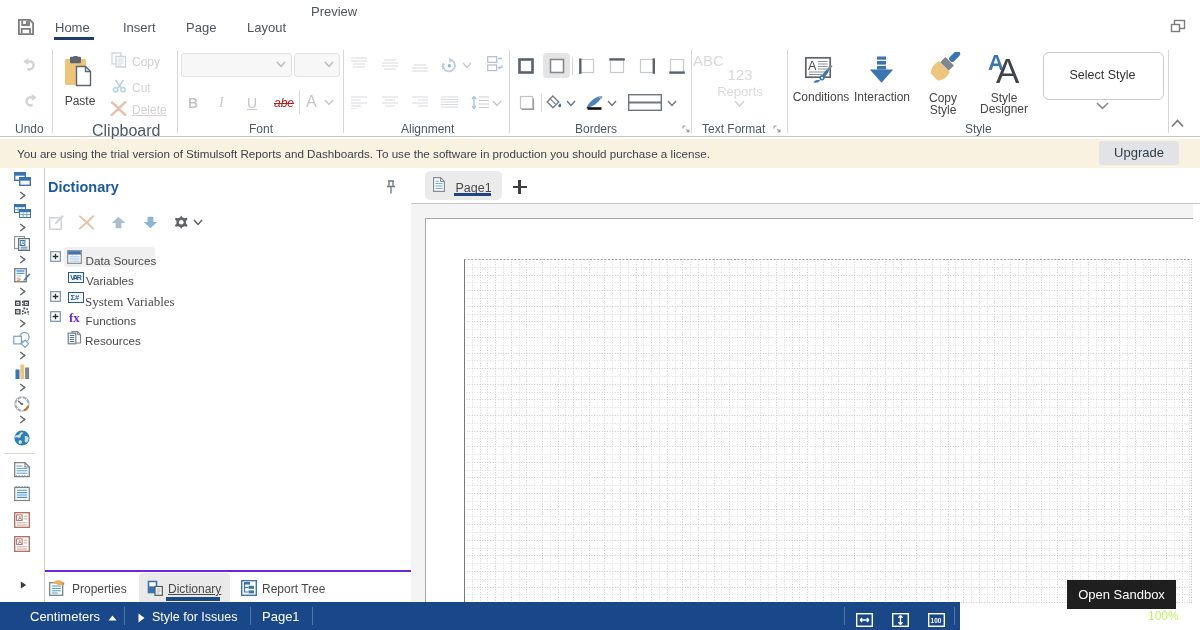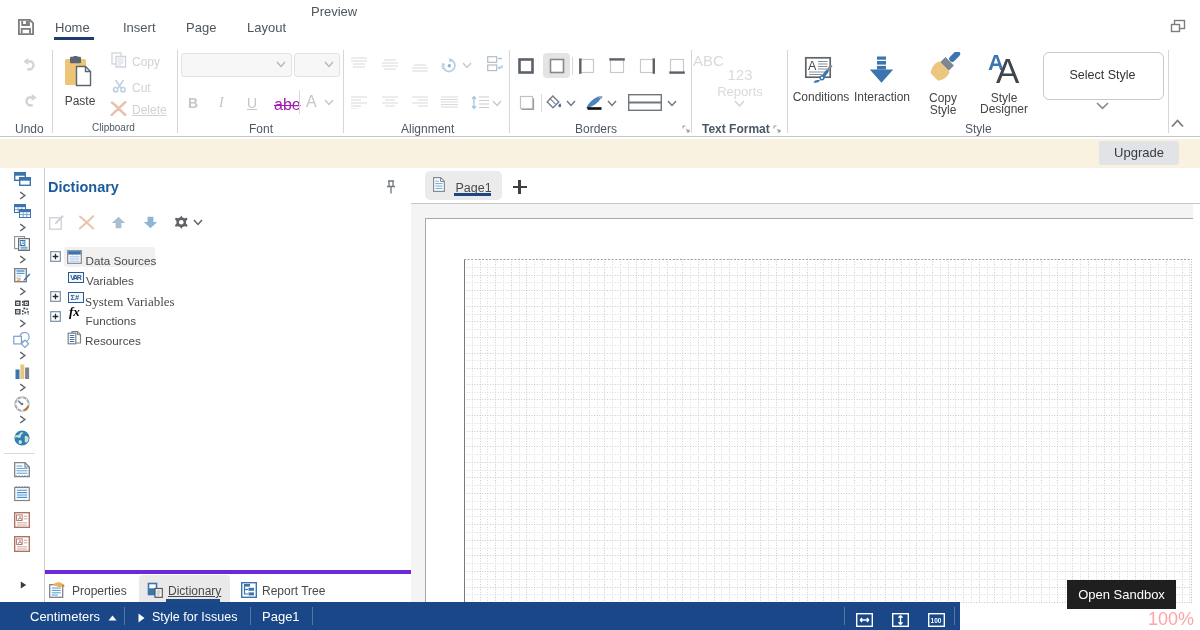--- a/index.html
+++ b/index.html
@@ -83,21 +83,21 @@
   <svg class="abs" style="left:276px;top:21px" width="10" height="7" viewBox="0 0 10 7">
       <path d="M1 1 L5 5.4 L9 1" fill="none" stroke="#b9b9b9" stroke-width="1.5"></path>
     </svg>
   <div class="abs" style="left:294px;top:13px;width:44px;height:22px;background:#f7f7f7;border:1px solid #e2e2e2;border-radius:3px;"></div>
   <svg class="abs" style="left:324px;top:21px" width="10" height="7" viewBox="0 0 10 7">
       <path d="M1 1 L5 5.4 L9 1" fill="none" stroke="#b9b9b9" stroke-width="1.5"></path>
     </svg>
   <div class="txt" style="left:188px;top:55px;font-size:14px;font-weight:bold;color:#c6c6c6;">B</div>
   <div class="txt" style="left:219px;top:55px;font-size:14px;font-style:italic;font-family:'Liberation Serif',serif;color:#c6c6c6;">I</div>
   <div class="txt" style="left:247px;top:55px;font-size:14px;text-decoration:underline;color:#c6c6c6;">U</div>
-  <div class="txt" style="left:274px;top:56px;font-size:16px;text-decoration:line-through;color:#a21caf;">abe</div>
+  <div class="txt" style="left:274px;top:56px;font-size:12px;text-decoration:line-through;color:#b91c1c;font-style:italic;">abe</div>
   <div class="abs" style="left:299px;top:50px;width:1px;height:24px;background:#d9d9d9;"></div>
   <div class="txt" style="left:306px;top:53px;font-size:16px;color:#c6c6c6;">A</div>
   <svg class="abs" style="left:324px;top:59px" width="10" height="7" viewBox="0 0 10 7">
       <path d="M1 1 L5 5.4 L9 1" fill="none" stroke="#c6c6c6" stroke-width="1.5"></path>
     </svg>
 
   <svg class="abs" style="left:351px;top:17px" width="16" height="12" viewBox="0 0 16 12">
     <path d="M0 1h16M0 4h16M2 7h12M2 10h12" stroke="#d7dadd" stroke-width="1.2"></path>
   </svg>
   <svg class="abs" style="left:382px;top:19px" width="16" height="12" viewBox="0 0 16 12">
@@ -254,29 +254,30 @@
     </svg>
 
   <svg class="abs" style="left:682px;top:85px" width="8" height="8" viewBox="0 0 8 8">
       <path d="M1 1 h2.5 M1 1 v2.5 M7 7 h-2.5 M7 7 v-2.5 M7 7 L4.2 4.2" stroke="#9a9a9a" stroke-width="1.1" fill="none"></path>
     </svg>
   <svg class="abs" style="left:773px;top:85px" width="8" height="8" viewBox="0 0 8 8">
       <path d="M1 1 h2.5 M1 1 v2.5 M7 7 h-2.5 M7 7 v-2.5 M7 7 L4.2 4.2" stroke="#9a9a9a" stroke-width="1.1" fill="none"></path>
     </svg>
 
   <div class="txt" style="left:15px;top:81.5px;font-size:12px;color:#4c5866;">Undo</div>
-  <div class="txt" style="left:92px;top:81.5px;font-size:10px;color:#4c5866;">Clipboard</div>
+  <div class="txt" style="left:92px;top:81.5px;font-size:16px;color:#4c5866;">Clipboard</div>
   <div class="txt" style="left:249px;top:81.5px;font-size:12px;color:#4c5866;">Font</div>
   <div class="txt" style="left:401px;top:81.5px;font-size:12px;color:#4c5866;">Alignment</div>
   <div class="txt" style="left:575px;top:81.5px;font-size:12px;color:#4c5866;">Borders</div>
-  <div class="txt" style="left:702px;top:81.5px;font-size:12px;color:#4c5866;font-weight:bold;">Text Format</div>
+  <div class="txt" style="left:702px;top:81.5px;font-size:12px;color:#4c5866;">Text Format</div>
   <div class="txt" style="left:965px;top:81.5px;font-size:12px;color:#4c5866;">Style</div>
 </div>
 
 <div class="abs" id="trial" style="left:0;top:139px;width:1200px;height:29px;background:#faf2e0;">
+  <div class="txt" style="left:17px;top:7.5px;font-size:11.65px;color:#3a3f47;">You are using the trial version of Stimulsoft Reports and Dashboards. To use the software in production you should purchase a license.</div>
   <div class="abs" style="left:1099px;top:2px;width:80px;height:24px;background:#e2e3e6;border-radius:3px;">
     <div class="txt" style="left:0;top:4px;width:80px;text-align:center;font-size:13px;color:#333d47;">Upgrade</div>
   </div>
 </div>
 
 <div class="abs" id="toolbox" style="left:0;top:168px;width:44px;height:434px;background:#fff;border-right:1px solid #cccccc;">
 
   <svg class="abs" style="left:14px;top:4px" width="17" height="14" viewBox="0 0 17 14">
     <rect x="0.7" y="0.7" width="10.6" height="7.6" fill="#fff" stroke="#3b74ae" stroke-width="1.4"></rect>
     <rect x="0.7" y="0.7" width="10.6" height="3" fill="#3b74ae"></rect>
@@ -466,21 +467,21 @@
   <svg class="abs" style="left:23px;top:104px" width="16" height="11" viewBox="0 0 16 11">
     <rect x="0.5" y="0.5" width="15" height="10" fill="#f4f8fb" stroke="#2a5a94" stroke-width="1"></rect>
     <text x="2.2" y="8" font-size="7" font-weight="bold" fill="#2a5a94" textLength="11.6">VAR</text>
   </svg>
 
   <svg class="abs" style="left:23px;top:124px" width="16" height="11" viewBox="0 0 16 11">
     <rect x="0.5" y="0.5" width="15" height="10" fill="#f4f8fb" stroke="#2a5a94" stroke-width="1"></rect>
     <text x="2.4" y="8.2" font-size="7.5" font-weight="bold" fill="#2a5a94">Σ#</text>
   </svg>
 
-  <div class="txt" style="left:24px;top:136px;font-size:13px;font-style:italic;font-family:'Liberation Serif',serif;font-weight:bold;color:#000000;">fx</div>
+  <div class="txt" style="left:24px;top:142px;font-size:13px;font-family:'Liberation Serif',serif;font-weight:bold;color:#6d28d9;">fx</div>
 
   <svg class="abs" style="left:22px;top:162px" width="15" height="15" viewBox="0 0 15 15">
     <path d="M5 1.7 H10.5 L13.5 4.7 V13 H5 Z" fill="#fff" stroke="#7d838a" stroke-width="1.2"></path>
     <path d="M10.5 1.7 V4.7 H13.5" fill="none" stroke="#7d838a" stroke-width="1"></path>
     <rect x="1.2" y="3.2" width="7.6" height="10.6" fill="#fff" stroke="#7d838a" stroke-width="1.2"></rect>
     <path d="M2.8 5.5h4.5M2.8 7.5h4.5M2.8 9.5h4.5M2.8 11.5h4.5" stroke="#3b74ae" stroke-width="1"></path>
   </svg>
   <div class="txt" style="left:40.5px;top:85.5px;font-size:11.7px;color:#494949;">Data Sources</div>
   <div class="txt" style="left:41px;top:105.5px;font-size:11.7px;color:#494949;">Variables</div>
   <div class="txt" style="left:40px;top:125.5px;font-size:13px;color:#494949;font-family:Liberation Serif, serif;">System Variables</div>
@@ -644,21 +645,21 @@
     <path d="M0 335.5 H728" stroke="#dcdcdc" stroke-width="1" stroke-dasharray="1 1.6"></path>
     <path d="M0 343.5 H728" stroke="#c9c9c9" stroke-width="1" stroke-dasharray="1 1.6"></path>
     <path d="M0.5 0 V344" stroke="#757a7f" stroke-width="1"></path>
     <path d="M0 0.5 H728" stroke="#9aa0a5" stroke-width="1" stroke-dasharray="2 1.6"></path>
     <path d="M727.5 0 V344" stroke="#b7b7b7" stroke-width="1" stroke-dasharray="1 1.6"></path>
   </svg>
 
   <div class="abs" style="left:782px;top:36px;width:7px;height:398px;background:#ffffff;"></div>
 </div>
 
-<div class="abs" id="btabs" style="left:45px;top:570px;width:366px;height:32px;background:#fff;border-top:4px solid #6d28d9;">
+<div class="abs" id="btabs" style="left:45px;top:570px;width:366px;height:32px;background:#fff;border-top:2px solid #6d28d9;">
   <div class="abs" style="left:94px;top:1px;width:91px;height:31px;background:#e9e9e9;border-radius:4px;"></div>
 
   <svg class="abs" style="left:4px;top:8px" width="16" height="16" viewBox="0 0 16 16">
     <rect x="0.7" y="2.7" width="13" height="12.6" fill="#fff" stroke="#7d838a" stroke-width="1.3"></rect>
     <path d="M2.8 6h9M2.8 8.4h9M2.8 10.8h9M2.8 13h6" stroke="#4c9bd8" stroke-width="1"></path>
     <path d="M4 3 C6 -0.5 12 -0.5 13.5 2.2 L14.8 4.6 L10.5 5.2 Z" fill="#eab157"></path>
     <path d="M13.5 2.2 L15.6 3.4 L14.9 5 L13 4.2 Z" fill="#c98a2e"></path>
   </svg>
   <div class="txt" style="left:27px;top:10px;font-size:12px;color:#494949;">Properties</div>
 
@@ -707,21 +708,21 @@
   </svg>
   <svg class="abs" style="left:928px;top:11px" width="17" height="14" viewBox="0 0 17 14">
     <rect x="0.7" y="0.7" width="15.6" height="12.6" fill="none" stroke="#fff" stroke-width="1.4"></rect>
     <text x="2.6" y="10" font-size="6.5" fill="#fff" font-weight="bold">100</text>
   </svg>
   <div class="abs" style="left:124px;top:5px;width:1px;height:18px;background:#5577a8;"></div>
   <div class="abs" style="left:250px;top:5px;width:1px;height:18px;background:#5577a8;"></div>
   <div class="abs" style="left:312px;top:5px;width:1px;height:18px;background:#5577a8;"></div>
   <div class="abs" style="left:844px;top:5px;width:1px;height:18px;background:#5577a8;"></div>
   <div class="abs" style="left:954px;top:5px;width:1px;height:18px;background:#5577a8;"></div>
-  <div class="txt" style="left:1148px;top:7px;font-size:18px;color:#fca5a5;">100%</div>
+  <div class="txt" style="left:1148px;top:7px;font-size:12px;color:#bef264;">100%</div>
 
   <div class="abs" style="left:972px;top:15px;width:10px;height:2.5px;background:#fff;"></div>
   <div class="abs" style="left:1118px;top:15px;width:10px;height:2.5px;background:#fff;"></div>
   <div class="abs" style="left:1122px;top:11px;width:2.5px;height:10px;background:#fff;"></div>
 
   <div class="abs" style="left:999px;top:16px;width:100px;height:1.5px;background:#fff;"></div>
   <div class="abs" style="left:1044px;top:11px;width:5px;height:12px;background:#fff;"></div>
 </div>
 
 <div class="abs" style="left:1067px;top:580px;width:109px;height:29px;background:#1f1f1f;border-radius:0;z-index:50;">

